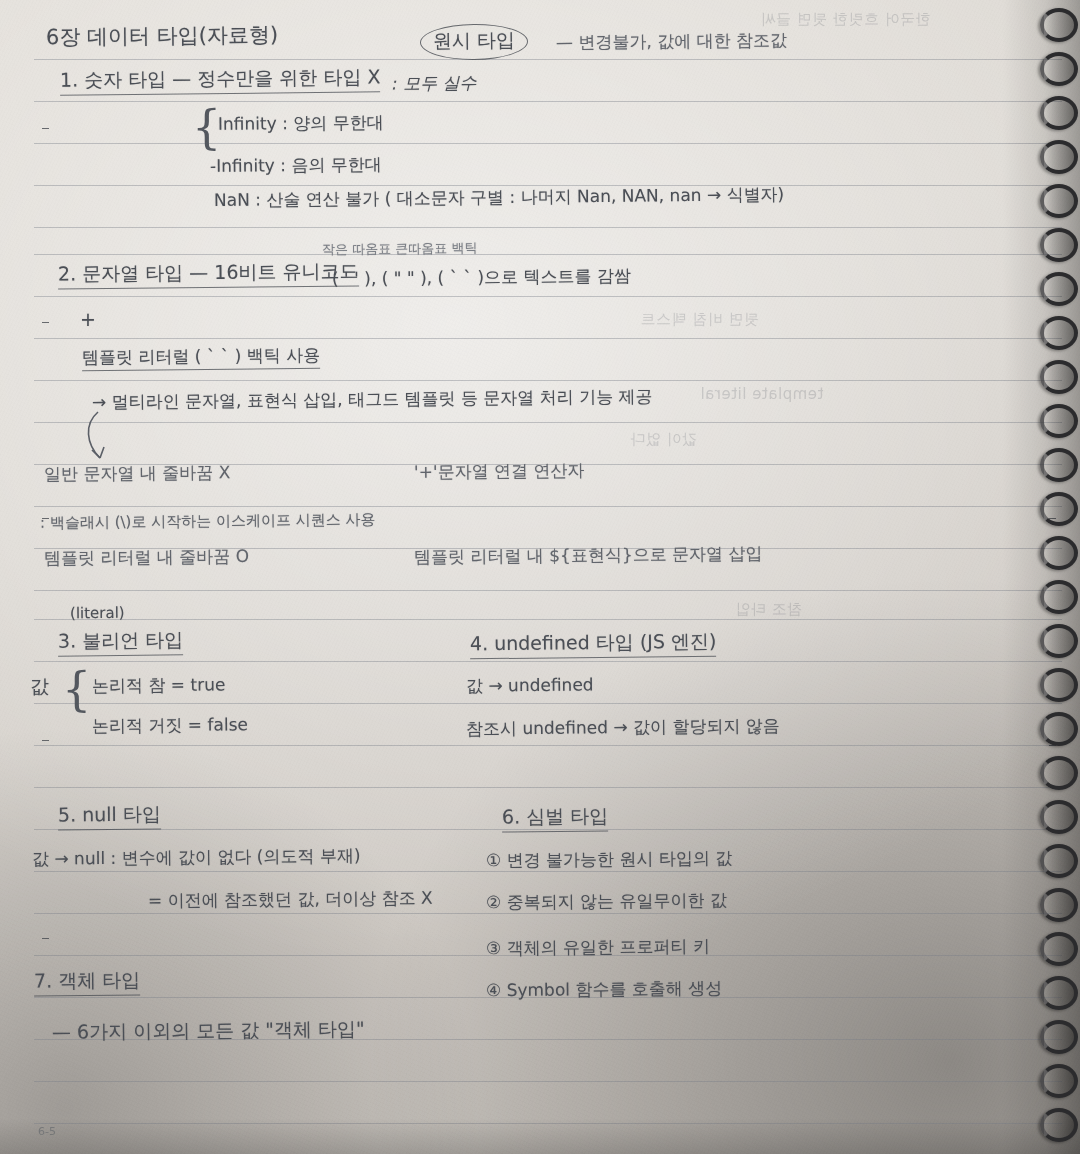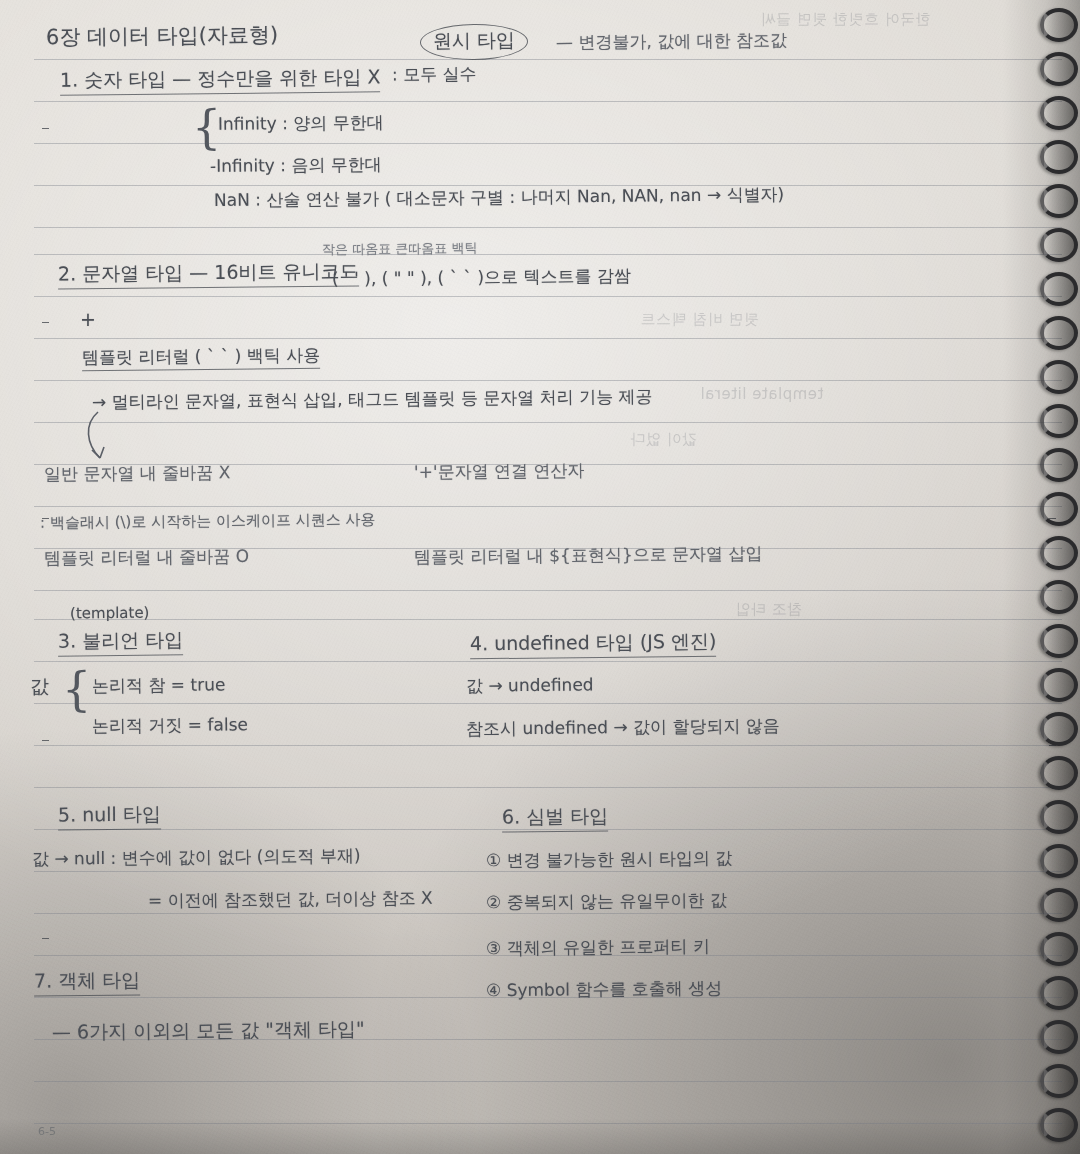--- a/index.html
+++ b/index.html
@@ -176,21 +176,21 @@
   <div class="ghost" style="left:640px; top:310px;">뒷면 비침 텍스트</div>
   <div class="ghost" style="left:700px; top:385px;">template literal</div>
   <div class="ghost" style="left:630px; top:430px;">값이 없다</div>
   <div class="ghost" style="left:735px; top:600px;">참조 타입</div>
 
   <div class="hw pencil s21 sk2" style="left:46px; top:22px;">6장 데이터 타입(자료형)</div>
   <div class="hw pencil s19 sk2 oval" style="left:420px; top:24px;">원시 타입</div>
   <div class="hw light s17 sk2" style="left:556px; top:30px;">— 변경불가, 값에 대한 참조값</div>
 
   <div class="hw pencil s19 sk2 ul" style="left:60px; top:66px;">1. 숫자 타입 — 정수만을 위한 타입 X</div>
-  <div class="hw pencil s17 sk2" style="left:392px; top:63px;">: 모두 실수</div>
+  <div class="hw pencil s17 sk2" style="left:392px; top:72px;font-style:italic;">: 모두 실수</div>
 
   <div class="brace" style="left:192px; top:104px;">{</div>
   <div class="hw pencil s17 sk2" style="left:218px; top:112px;">Infinity : 양의 무한대</div>
   <div class="hw pencil s17 sk2" style="left:210px; top:154px;">-Infinity : 음의 무한대</div>
   <div class="hw pencil s17 sk2" style="left:214px; top:186px;">NaN : 산술 연산 불가 ( 대소문자 구별 : 나머지 Nan, NAN, nan → 식별자)</div>
 
   <div class="hw pencil s19 sk2 ul" style="left:58px; top:260px;">2. 문자열 타입 — 16비트 유니코드</div>
   <div class="hw faint s13 sk2" style="left:322px; top:240px;">작은 따옴표  큰따옴표    백틱</div>
   <div class="hw pencil s17 sk2" style="left:332px; top:266px;">( '  ' ), ( "  " ), ( `  ` )으로 텍스트를 감쌈</div>
 
@@ -203,21 +203,21 @@
     <path d="M18 2 C 4 14, 6 34, 20 48" stroke="#5a5e66" stroke-width="1.6" fill="none"></path>
     <path d="M20 48 L 12 40 M20 48 L 24 37" stroke="#5a5e66" stroke-width="1.6" fill="none"></path>
   </svg>
 
   <div class="hw light s17 sk2" style="left:44px; top:462px;">일반 문자열 내 줄바꿈 X</div>
   <div class="hw light s17 sk2" style="left:414px; top:460px;">'+'문자열 연결 연산자</div>
   <div class="hw light s15 sk2" style="left:40px; top:512px;">: 백슬래시 (\)로 시작하는 이스케이프 시퀀스 사용</div>
   <div class="hw light s17 sk2" style="left:44px; top:546px;">템플릿 리터럴 내 줄바꿈 O</div>
   <div class="hw light s17 sk2" style="left:414px; top:544px;">템플릿 리터럴 내 ${표현식}으로 문자열 삽입</div>
 
-  <div class="hw pencil s15 sk2" style="left:70px; top:604px;">(template)</div>
+  <div class="hw pencil s15 sk2" style="left:70px; top:604px;">(literal)</div>
   <div class="hw pencil s19 sk2 ul" style="left:58px; top:628px;">3. 불리언 타입</div>
   <div class="hw pencil s19 sk2" style="left:30px; top:674px;">값</div>
   <div class="brace" style="left:62px; top:666px;">{</div>
   <div class="hw pencil s17 sk2" style="left:92px; top:674px;">논리적 참 = true</div>
   <div class="hw pencil s17 sk2" style="left:92px; top:714px;">논리적 거짓 = false</div>
 
   <div class="hw pencil s19 sk2 ul" style="left:470px; top:630px;">4. undefined 타입 (JS 엔진)</div>
   <div class="hw pencil s17 sk2" style="left:466px; top:674px;">값 → undefined</div>
   <div class="hw pencil s17 sk2" style="left:466px; top:716px;">참조시 undefined → 값이 할당되지 않음</div>
 

